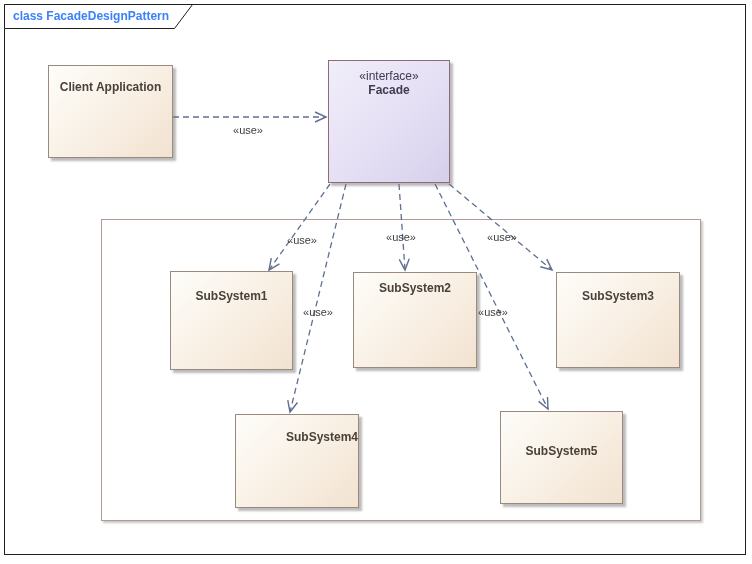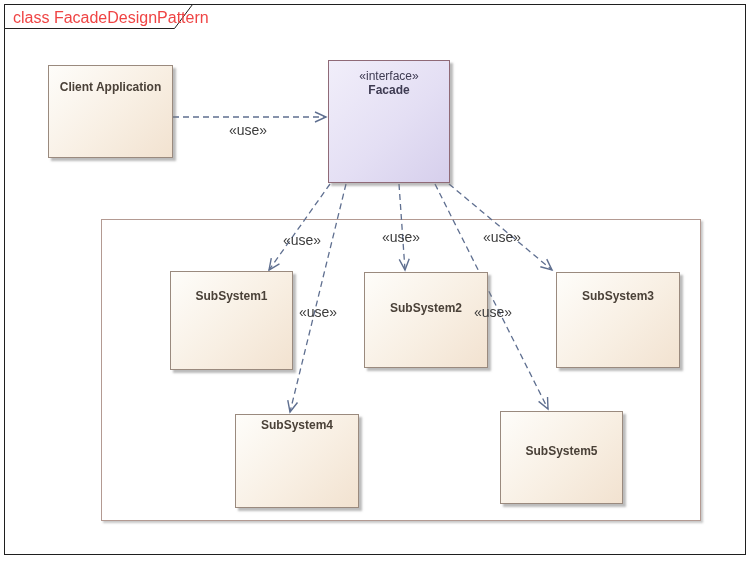--- a/index.html
+++ b/index.html
@@ -7,21 +7,21 @@
     position:relative;width:752px;height:564px;background:#ffffff;
     font-family:"Liberation Sans", sans-serif;overflow:hidden;
   }
   .frame{
     position:absolute;left:4px;top:4px;width:742px;height:551px;
     border:1px solid #1f1f1f;box-sizing:border-box;background:#ffffff;
   }
   .tab-svg{position:absolute;left:0;top:0;}
   .frame-title{
     position:absolute;left:13px;top:9px;
-    font-size:16px;font-weight:normal;color:#ef4444;white-space:nowrap;
+    font-size:12px;font-weight:bold;color:#3b82f6;white-space:nowrap;
   }
   .boundary{
     position:absolute;left:101px;top:219px;width:600px;height:302px;
     border:1px solid #b39a92;box-sizing:border-box;background:#ffffff;
     box-shadow:2px 2px 2px rgba(130,130,130,0.45);
   }
   .edges{position:absolute;left:0;top:0;pointer-events:none;}
   .node{
     position:absolute;box-sizing:border-box;text-align:center;
     box-shadow:3px 3px 2px rgba(120,120,120,0.5);
@@ -36,21 +36,21 @@
   }
   .node-label{
     font-size:12px;font-weight:bold;color:#4a4138;line-height:14px;
   }
   .node.purple .node-label{color:#3e3b52;}
   .node.purple .stereotype{
     font-size:12px;font-weight:normal;color:#3e3b52;line-height:14px;
   }
   .use-label{
     position:absolute;transform:translate(-50%,-50%);
-    font-size:14px;color:#3c3c3c;white-space:nowrap;background:transparent;
+    font-size:11px;color:#3c3c3c;white-space:nowrap;background:transparent;
   }
 </style>
 </head>
 <body>
 
 <div class="canvas">
 
   <div class="frame"></div>
 
   <div class="boundary"></div>
@@ -82,29 +82,29 @@
 
   <div class="node purple" style="left:328px;top:60px;width:122px;height:123px;padding-top:8px;">
     <div class="stereotype">«interface»</div>
     <div class="node-label">Facade</div>
   </div>
 
   <div class="node cream" style="left:170px;top:271px;width:123px;height:99px;padding-top:17px;">
     <div class="node-label">SubSystem1</div>
   </div>
 
-  <div class="node cream" style="left:364px;top:272px;width:124px;height:96px;padding-top:28px;">
+  <div class="node cream" style="left:353px;top:272px;width:124px;height:96px;padding-top:8px;">
     <div class="node-label">SubSystem2</div>
   </div>
 
   <div class="node cream" style="left:556px;top:272px;width:124px;height:96px;padding-top:16px;">
     <div class="node-label">SubSystem3</div>
   </div>
 
-  <div class="node cream" style="left:235px;top:414px;width:124px;height:94px;padding-top:3px;">
+  <div class="node cream" style="left:235px;top:414px;width:124px;height:94px;padding-top:15px;text-align:right;">
     <div class="node-label">SubSystem4</div>
   </div>
 
   <div class="node cream" style="left:500px;top:411px;width:123px;height:93px;padding-top:32px;">
     <div class="node-label">SubSystem5</div>
   </div>
 
   <div class="use-label" style="left:248px;top:130px;">«use»</div>
   <div class="use-label" style="left:302px;top:240px;">«use»</div>
   <div class="use-label" style="left:401px;top:237px;">«use»</div>

